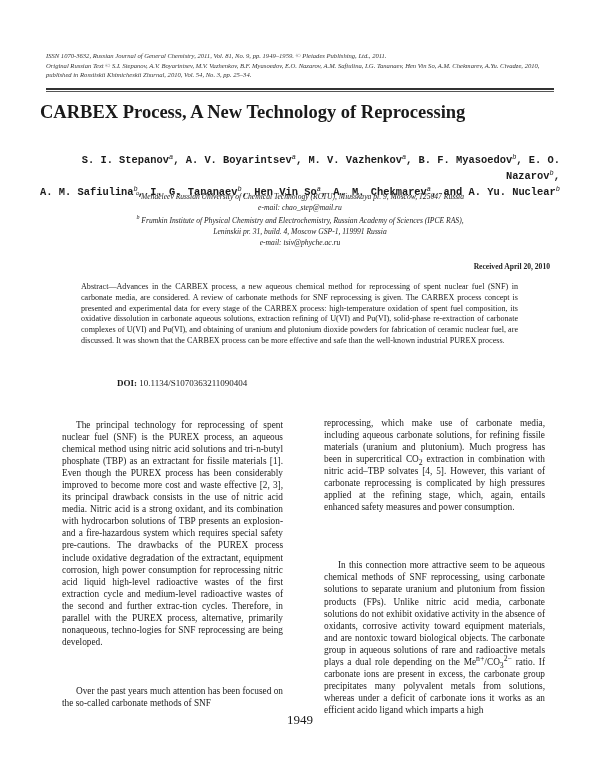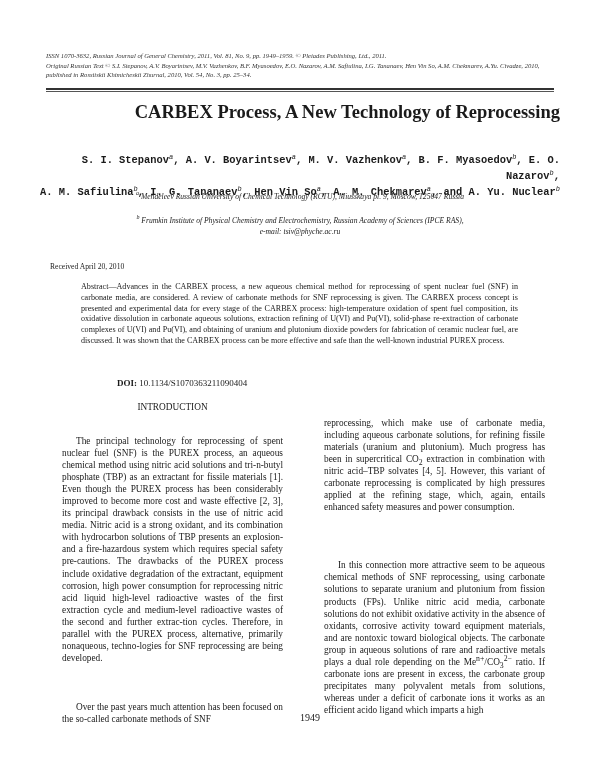--- a/index.html
+++ b/index.html
@@ -4,38 +4,38 @@
   <style>
     html, body { margin: 0; padding: 0; background: #ffffff; }
     body {
       width: 600px; height: 776px; position: relative; overflow: hidden;
       font-family: "Liberation Serif", "DejaVu Serif", serif; color: #1a1a1a;
     }
     .header { position: absolute; left: 46px; top: 51px; width: 510px; font-style: italic; font-size: 6.6px; line-height: 9px; color: #333; }
     .header .l1 { margin-bottom: 1px; }
     .rule-thick { position: absolute; left: 46px; top: 88px; width: 432px; height: 2px; background: #333; }
     .rule-thin { position: absolute; left: 46px; top: 91px; width: 432px; height: 1px; background: #555; }
-    .title { position: absolute; left: 40px; top: 101px; width: 520px; text-align: right; font-weight: bold; font-size: 18.5px; line-height: 22px; color: #1a1a1a; }
+    .title { position: absolute; left: 40px; top: 101px; width: 520px; text-align: left; font-weight: bold; font-size: 18.5px; line-height: 22px; color: #1a1a1a; }
     .authors { position: absolute; left: 40px; top: 152px; width: 520px; text-align: right; font-weight: bold; font-size: 10.4px; line-height: 16px; font-family: Liberation Mono, monospace; }
     .authors sup { font-style: italic; font-weight: normal; font-size: 7px; }
     .affil { position: absolute; left: 50px; width: 500px; text-align: center; font-style: italic; font-size: 7.6px; line-height: 11px; color: #222; }
     .affil sup { font-size: 6px; }
-    .received { position: absolute; left: 50px; top: 262px; width: 500px; text-align: left; font-size: 7.6px; color: #222; }
+    .received { position: absolute; left: 50px; top: 262px; width: 500px; text-align: right; font-size: 7.6px; color: #222; font-weight: bold; }
     .abstract { position: absolute; left: 81px; top: 282px; width: 437px; font-size: 8.1px; line-height: 10.8px; text-align: justify; }
     .abstract b { font-weight: normal; }
     .doi { position: absolute; left: 73px; top: 378px; font-size: 9px; margin-left: 44px; }
     .doi b { font-weight: bold; }
     .col { position: absolute; width: 253px; font-size: 9.3px; line-height: 12.05px; text-align: justify; }
     .col-left { left: 46px; top: 401px; }
     .col-right { left: 308px; top: 401px; }
     .col p { margin: 16px; text-indent: 14px; }
     .col p.noindent { text-indent: 0; }
     .section-head { text-align: center; font-size: 9.3px; margin: 0 0 4px 0; line-height: 12px; }
     .gap2 { height: 14px; }
-    .pagenum { position: absolute; left: 280px; top: 712px; width: 40px; text-align: right; font-size: 10px; }
+    .pagenum { position: absolute; left: 280px; top: 712px; width: 40px; text-align: center; font-size: 13px; }
     sub, sup { line-height: 0; }
   </style>
 </head>
 <body>
 
 <div class="header">
   <div class="l1">ISSN 1070-3632, Russian Journal of General Chemistry, 2011, Vol. 81, No. 9, pp. 1949–1959. © Pleiades Publishing, Ltd., 2011.</div>
   <div>Original Russian Text © S.I. Stepanov, A.V. Boyarintsev, M.V. Vazhenkov, B.F. Myasoedov, E.O. Nazarov, A.M. Safiulina, I.G. Tananaev, Hen Vin So, A.M. Chekmarev, A.Yu. Civadze, 2010, published in Rossiiskii Khimicheskii Zhurnal, 2010, Vol. 54, No. 3, pp. 25–34.</div>
 </div>
 <div class="rule-thick" style="width:508px"></div>
@@ -54,39 +54,40 @@
   <span><span>A. M. Safiulina</span><sup>b</sup></span>,
   <span><span>I. G. Tananaev</span><sup>b</sup></span>,
   <span><span>Hen Vin So</span><sup>a</sup></span>,
   <span><span>A. M. Chekmarev</span><sup>a</sup></span>,
   <span>and</span>
   <span><span>A. Yu. Nuclear</span><sup>b</sup></span>
 </div>
 
 <div class="affil" style="top:191px">
   <div><sup>a</sup> <span>Mendeleev Russian University of Chemical Technology (RCTU), Miusskaya pl. 9, Moscow, 125047 Russia</span></div>
+  <div>e-mail: chao_step@mail.ru</div>
 </div>
 
 <div class="affil" style="top:215px">
   <div><sup>b</sup> <span>Frumkin Institute of Physical Chemistry and Electrochemistry, Russian Academy of Sciences (IPCE RAS),</span></div>
+  <div>Leninskii pr. 31, build. 4, Moscow GSP-1, 119991 Russia</div>
   <div>e-mail: tsiv@phyche.ac.ru</div>
 </div>
 
 <div class="received">Received April 20, 2010</div>
 
 <div class="abstract">
   <b>Abstract</b><span>—Advances in the CARBEX process, a new aqueous chemical method for reprocessing of spent nuclear fuel (SNF) in carbonate media, are considered. A review of carbonate methods for SNF reprocessing is given. The CARBEX process concept is presented and experimental data for every stage of the CARBEX process: high-temperature oxidation of spent fuel composition, its oxidative dissolution in carbonate aqueous solutions, extraction refining of U(VI) and Pu(VI), solid-phase re-extraction of carbonate complexes of U(VI) and Pu(VI), and obtaining of uranium and plutonium dioxide powders for fabrication of ceramic nuclear fuel, are discussed. It was shown that the CARBEX process can be more effective and safe than the well-known industrial PUREX process.</span>
 </div>
 
 <div class="doi">
   <b>DOI:</b> <span>10.1134/S1070363211090404</span>
 </div>
 
 <div class="col col-left">
-  <div class="section-head">INTRODUCTION</div>
   <div style="height:2px"></div>
   <p>The principal technology for reprocessing of spent nuclear fuel (SNF) is the PUREX process, an aqueous chemical method using nitric acid solutions and tri-n-butyl phosphate (TBP) as an extractant for fissile materials [1]. Even though the PUREX process has been considerably improved to become more cost and waste effective [2, 3], its principal drawback consists in the use of nitric acid media. Nitric acid is a strong oxidant, and its combination with hydrocarbon solutions of TBP presents an explosion- and a fire-hazardous system which requires special safety pre-cautions. The drawbacks of the PUREX process include oxidative degradation of the extractant, equipment corrosion, high power consumption for reprocessing nitric acid liquid high-level radioactive wastes of the first extraction cycle and medium-level radioactive wastes of the second and further extrac-tion cycles. Therefore, in parallel with the PUREX process, alternative, primarily nonaqueous, techno-logies for SNF reprocessing are being developed.</p>
   <div style="height:5px"></div>
   <p>Over the past years much attention has been focused on the so-called carbonate methods of SNF</p>
 </div>
 
 <div class="col col-right">
   <p class="noindent"><span>reprocessing, which make use of carbonate media, including aqueous carbonate solutions, for refining fissile materials (uranium and plutonium). Much progress has been in supercritical CO</span><sub>2</sub><span> extraction in combination with nitric acid–TBP solvates [4, 5]. However, this variant of carbonate reprocessing is complicated by high pressures applied at the refining stage, which, again, entails enhanced safety measures and power consumption.</span></p>
   <div class="gap2"></div>
   <p><span>In this connection more attractive seem to be aqueous chemical methods of SNF reprocessing, using carbonate solutions to separate uranium and plutonium from fission products (FPs). Unlike nitric acid media, carbonate solutions do not exhibit oxidative activity in the absence of oxidants, corrosive activity toward equipment materials, and are nontoxic toward biological objects. The carbonate group in aqueous solutions of rare and radioactive metals plays a dual role depending on the Me</span><sup>n+</sup><span>/CO</span><sub>3</sub><sup>2−</sup><span> ratio. If carbonate ions are present in excess, the carbonate group precipitates many polyvalent metals from solutions, whereas under a deficit of carbonate ions it works as an efficient acido ligand which imparts a high</span></p>

